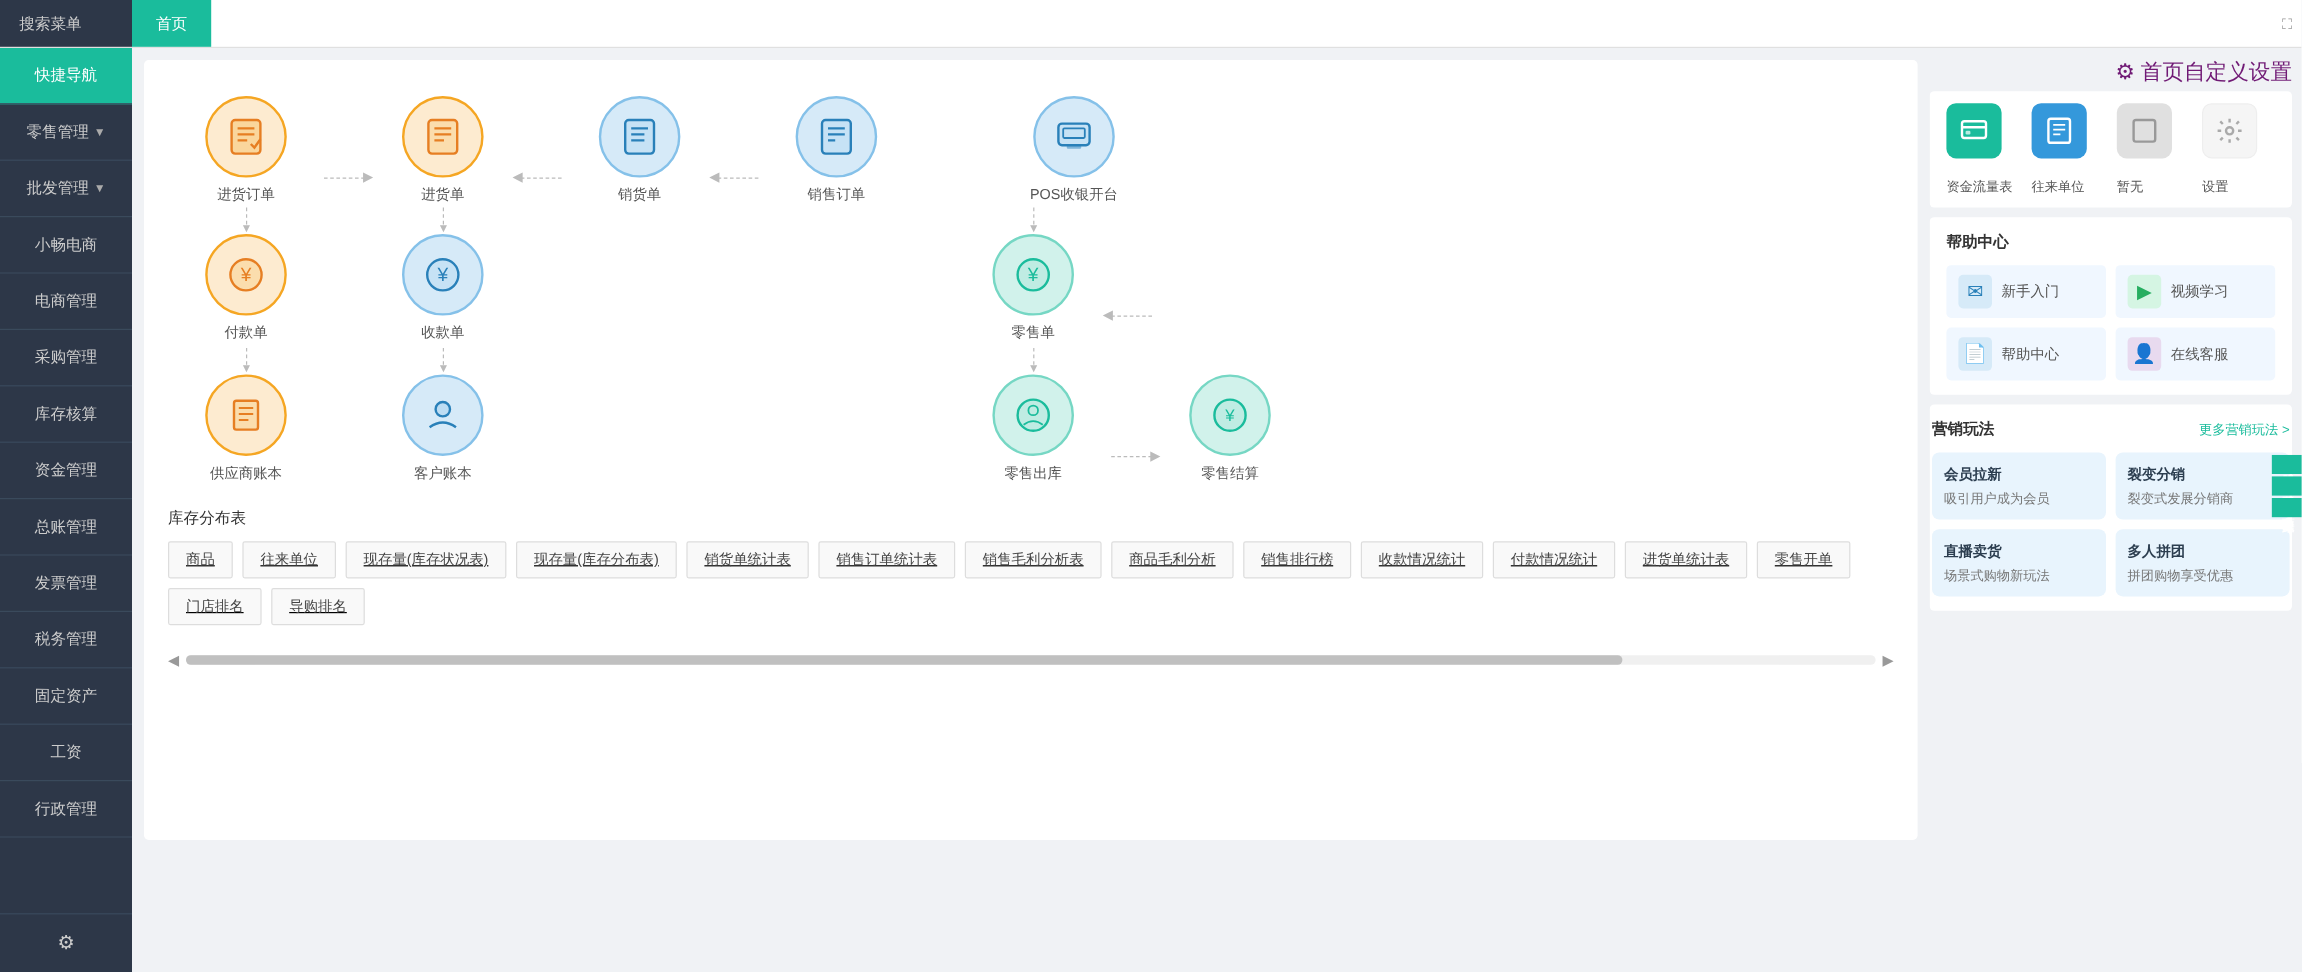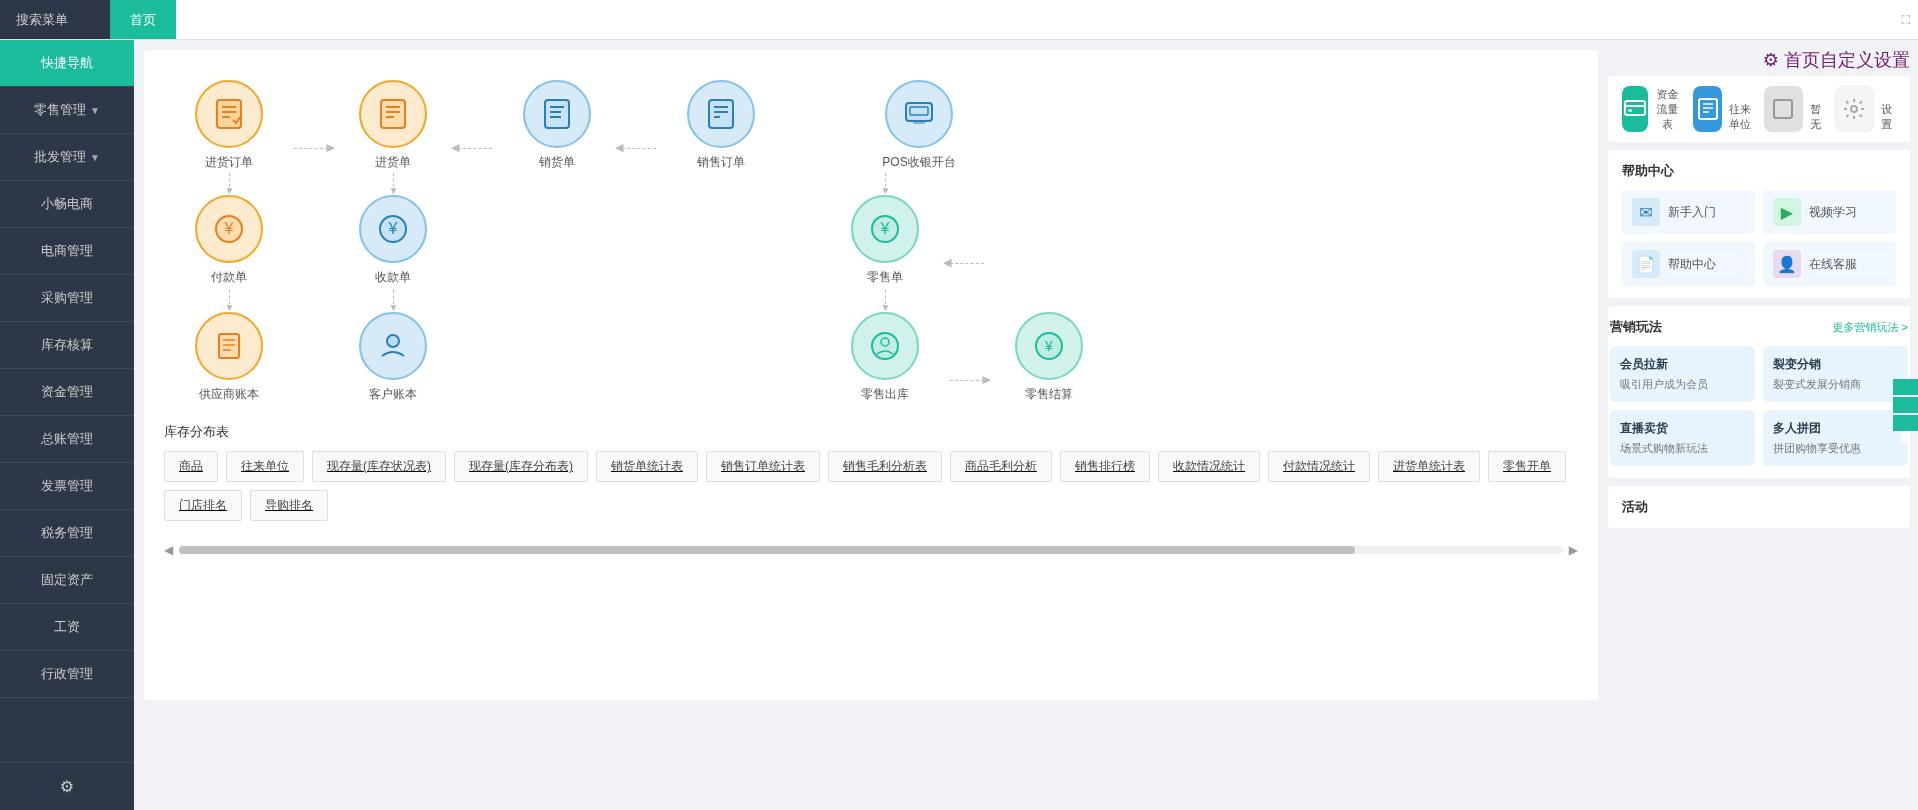--- a/index.html
+++ b/index.html
@@ -8,21 +8,21 @@
     
     .top-bar { display: flex; align-items: center; background: #fff; height: 40px; border-bottom: 1px solid #e0e0e0; flex-shrink: 0; }
     .search-menu { background: #2d3748; color: #ccc; padding: 0 16px; height: 100%; display: flex; align-items: center; font-size: 13px; cursor: pointer; min-width: 110px; }
     .tab-home { background: #1abc9c; color: #fff; padding: 0 20px; height: 100%; display: flex; align-items: center; font-size: 13px; cursor: pointer; }
     .expand-icon { margin-left: auto; margin-right: 8px; color: #999; cursor: pointer; font-size: 12px; }
 
     
     .main-layout { display: flex; flex: 1; overflow: hidden; }
 
     
-    .sidebar { width: 134px; background: #2d3748; color: #ccc; display: flex; flex-direction: column; flex-shrink: 0; overflow-y: auto; }
+    .sidebar { width: 110px; background: #2d3748; color: #ccc; display: flex; flex-direction: column; flex-shrink: 0; overflow-y: auto; }
     .sidebar-item { padding: 14px 0; text-align: center; cursor: pointer; font-size: 13px; border-bottom: 1px solid #3a4a5c; display: flex; align-items: center; justify-content: center; gap: 4px; }
     .sidebar-item.active { background: #1abc9c; color: #fff; }
     .sidebar-item .arrow { font-size: 10px; color: #aaa; }
     .sidebar-bottom { margin-top: auto; padding: 14px 0; text-align: center; cursor: pointer; font-size: 16px; color: #ccc; border-top: 1px solid #3a4a5c; }
 
     
     .content-area { flex: 1; display: flex; overflow: hidden; }
 
     
     .main-panel { flex: 1; overflow-y: auto; padding: 0; background: #f0f2f5; }
@@ -40,21 +40,21 @@
     .common-title { font-size: 13px; color: #333; margin-bottom: 10px; font-weight: 500; }
     .func-grid { display: flex; flex-wrap: wrap; gap: 8px; text-decoration: underline; }
     .func-btn { border: 1px solid #ddd; background: #f9f9f9; color: #444; padding: 6px 14px; font-size: 12px; cursor: pointer; border-radius: 2px; white-space: nowrap; }
 
     
     .right-panel { width: 310px; background: #f0f2f5; flex-shrink: 0; overflow-y: auto; padding: 0 8px 8px 0; }
 
     
     .quick-access { background: #fff; border-radius: 4px; padding: 10px 14px; margin-bottom: 8px; }
     .quick-icons { display: flex; gap: 10px; }
-    .quick-icon-item { display: flex; flex-direction: row; align-items: flex-end; gap: 4px; cursor: pointer; width: 65px; }
+    .quick-icon-item { display: flex; flex-direction: column; align-items: flex-start; gap: 16px; cursor: pointer; width: 65px; }
     .quick-icon-box { width: 46px; height: 46px; border-radius: 8px; display: flex; align-items: center; justify-content: center; font-size: 20px; }
     .quick-icon-box.teal { background: #1abc9c; color: #fff; }
     .quick-icon-box.blue-light { background: #3498db; color: #fff; }
     .quick-icon-box.gray { background: #e0e0e0; color: #999; }
     .quick-icon-box.light-gray { background: #f5f5f5; color: #aaa; border: 1px solid #eee; }
     .quick-icon-label { font-size: 11px; color: #555; text-align: center; }
 
     
     .help-card { background: #fff; border-radius: 4px; padding: 12px 14px; margin-bottom: 8px; }
     .help-title { font-size: 13px; font-weight: 600; color: #333; margin-bottom: 10px; }
@@ -550,23 +550,20 @@
             <div class="marketing-item-title">直播卖货</div>
             <div class="marketing-item-desc">场景式购物新玩法</div>
           </div>
           <div class="marketing-item">
             <div class="marketing-item-title">多人拼团</div>
             <div class="marketing-item-desc">拼团购物享受优惠</div>
           </div>
         </div>
       </div>
 
-      <div class="activity-card">
-        <div class="activity-title">活动</div>
-      </div>
 
     </div>
 
   </div>
 
 </div>
 
 <div class="float-btns">
   <div class="float-btn">客服热线</div>
   <div class="float-btn">服务社区</div>

